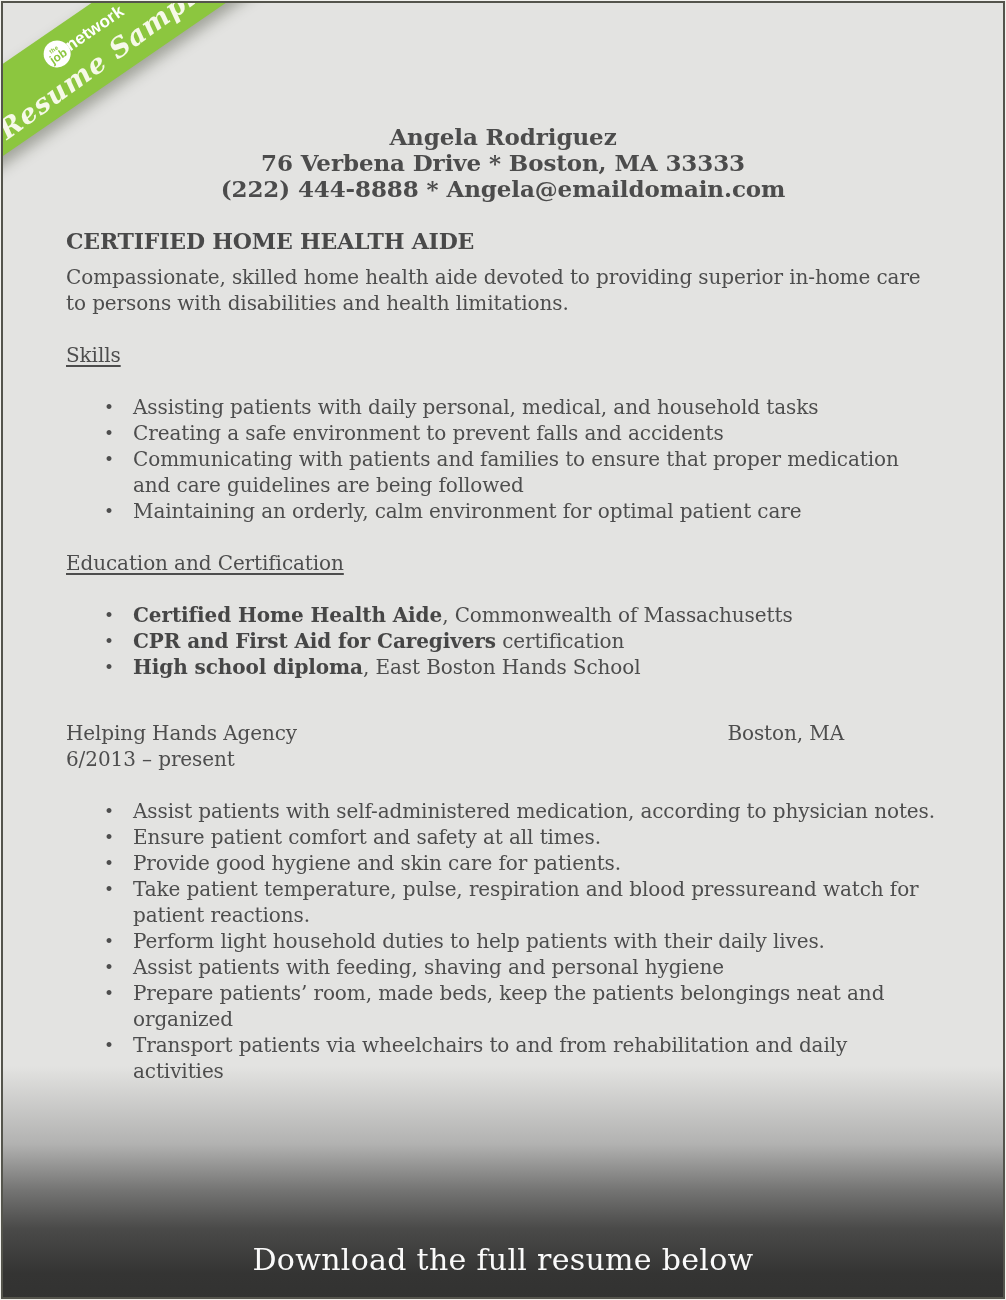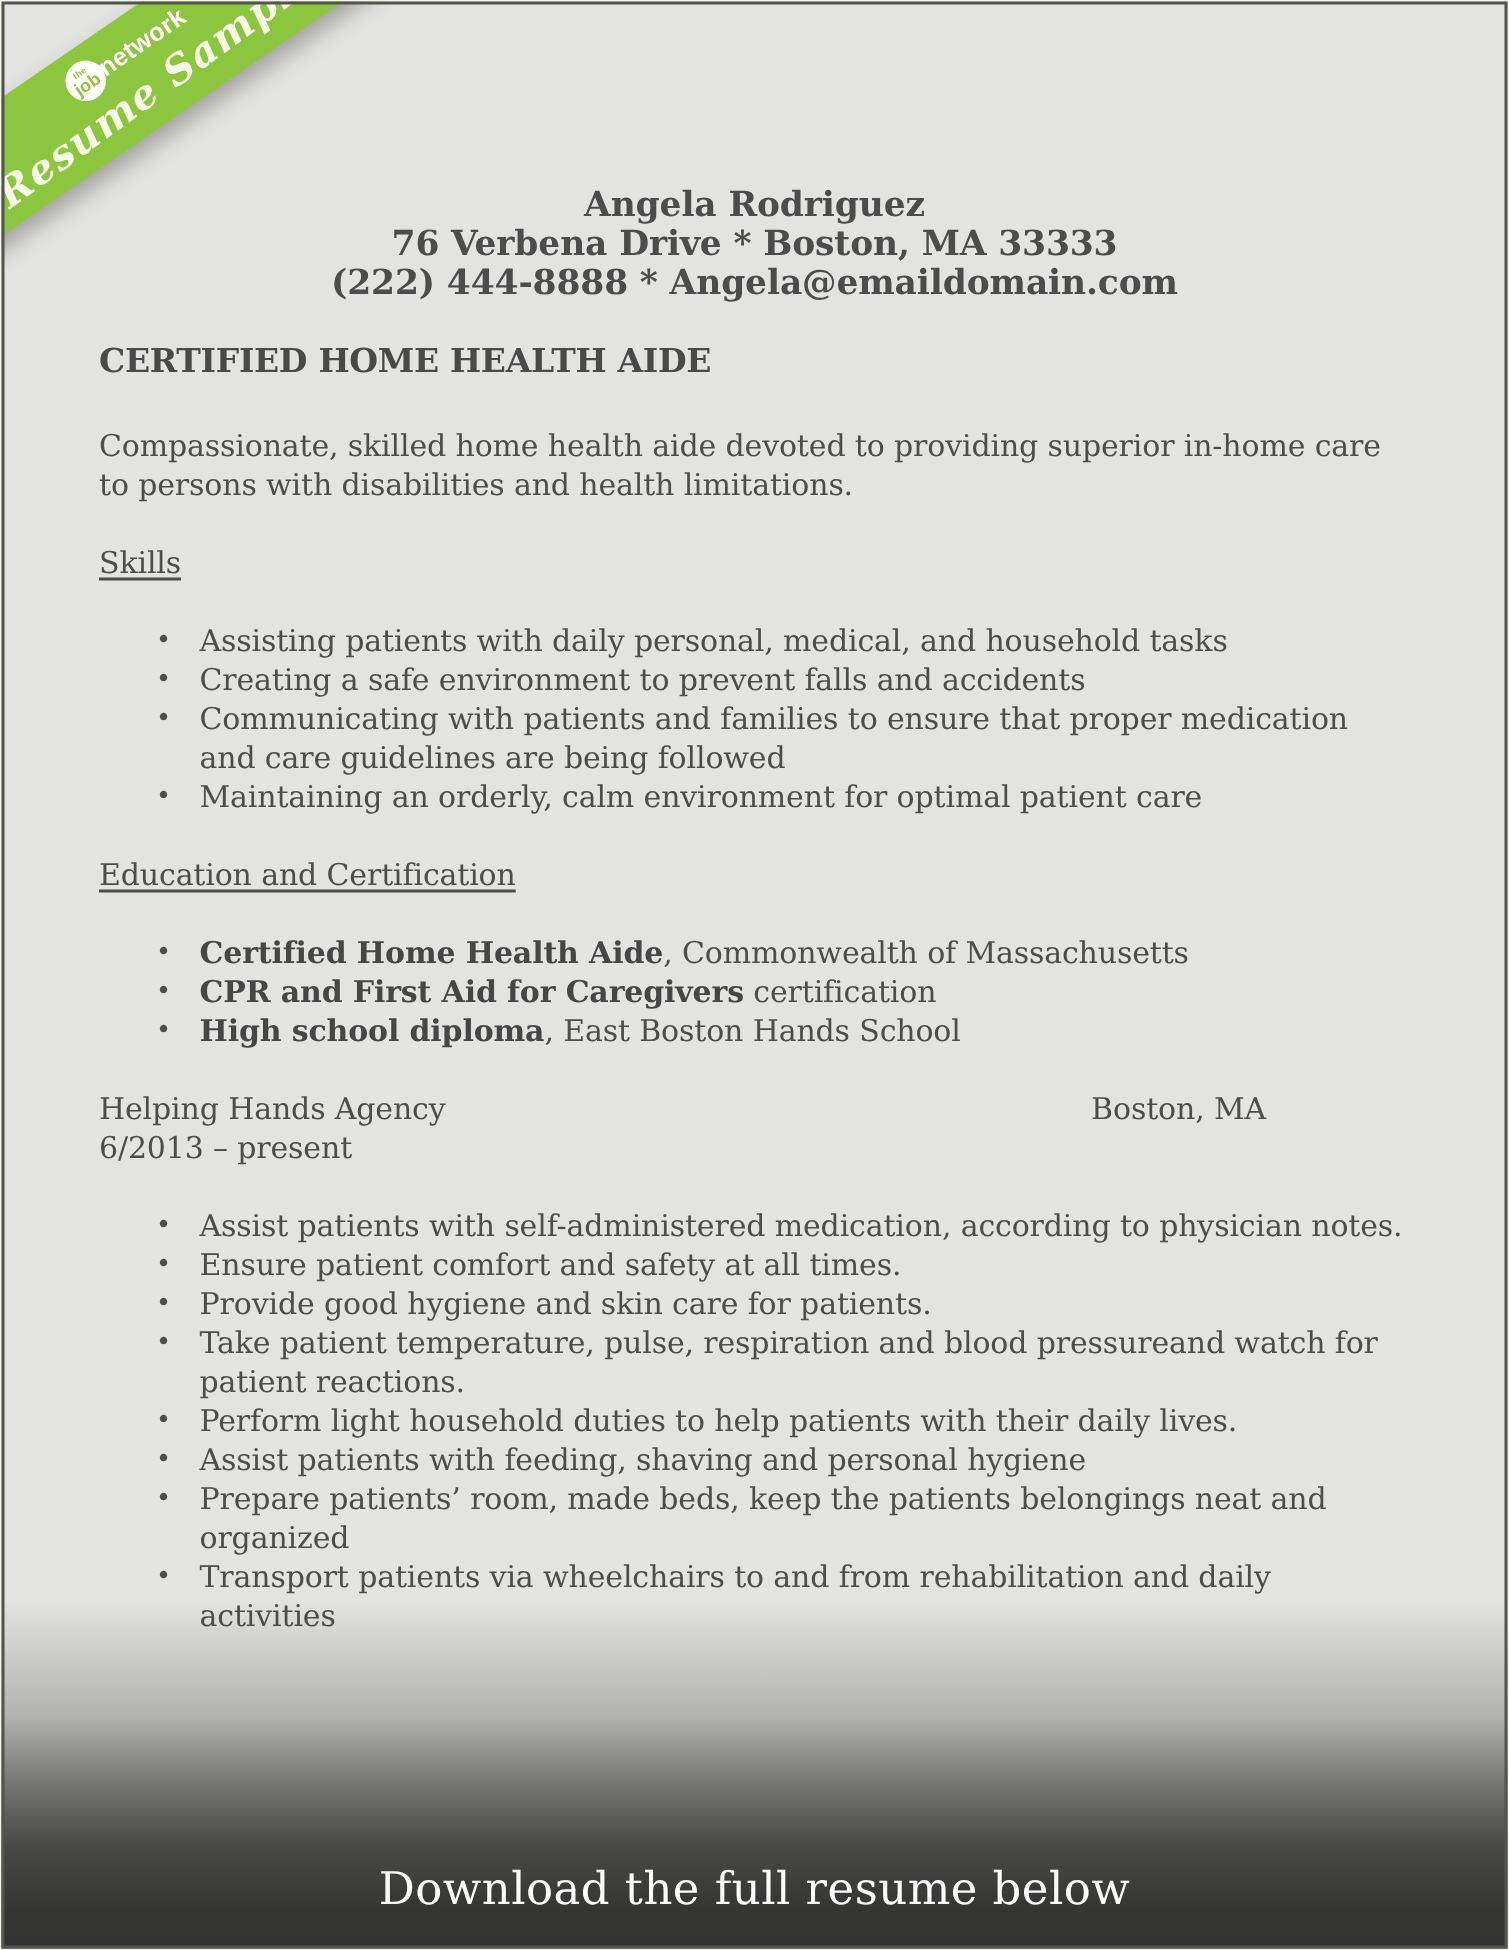--- a/index.html
+++ b/index.html
@@ -65,37 +65,37 @@
   }
   .res-header{
     padding-top:124px;text-align:center;
     font-weight:bold;font-size:23px;line-height:26px;color:#4c4c4c;
   }
   .res-title{
     margin-top:26px;
     font-weight:bold;font-size:22px;line-height:26px;color:#494949;
     letter-spacing:-0.2px;
   }
-  .summary{margin-top:30px;max-width:874px;}
+  .summary{margin-top:10px;max-width:874px;}
   .sec-head{
     margin-top:26px;font-size:20px;line-height:26px;
     text-decoration:underline;text-underline-offset:3px;
   }
   ul.blist{margin:26px 0 0 0;padding:0;list-style:none;}
   ul.blist li{
     position:relative;padding-left:67px;line-height:26px;
     max-width:810px;
   }
   ul.blist li::before{
     content:"•";position:absolute;left:38px;top:0;
     font-size:17px;color:#4d4d4d;
   }
   .emph{font-weight:bold;color:#464646;}
   .job-row{
-    margin-top:26px;display:flex;justify-content:space-between;align-items:flex-start;
+    margin-top:40px;display:flex;justify-content:space-between;align-items:flex-start;
   }
   .job-loc{padding-right:96px;}
   .job-dates{line-height:26px;}
 
   
   .footer-banner{
     position:absolute;left:0;right:0;bottom:22px;
     text-align:center;z-index:20;
     color:#fafafa;font-size:30px;line-height:36px;
     font-family:"DejaVu Serif",serif;

